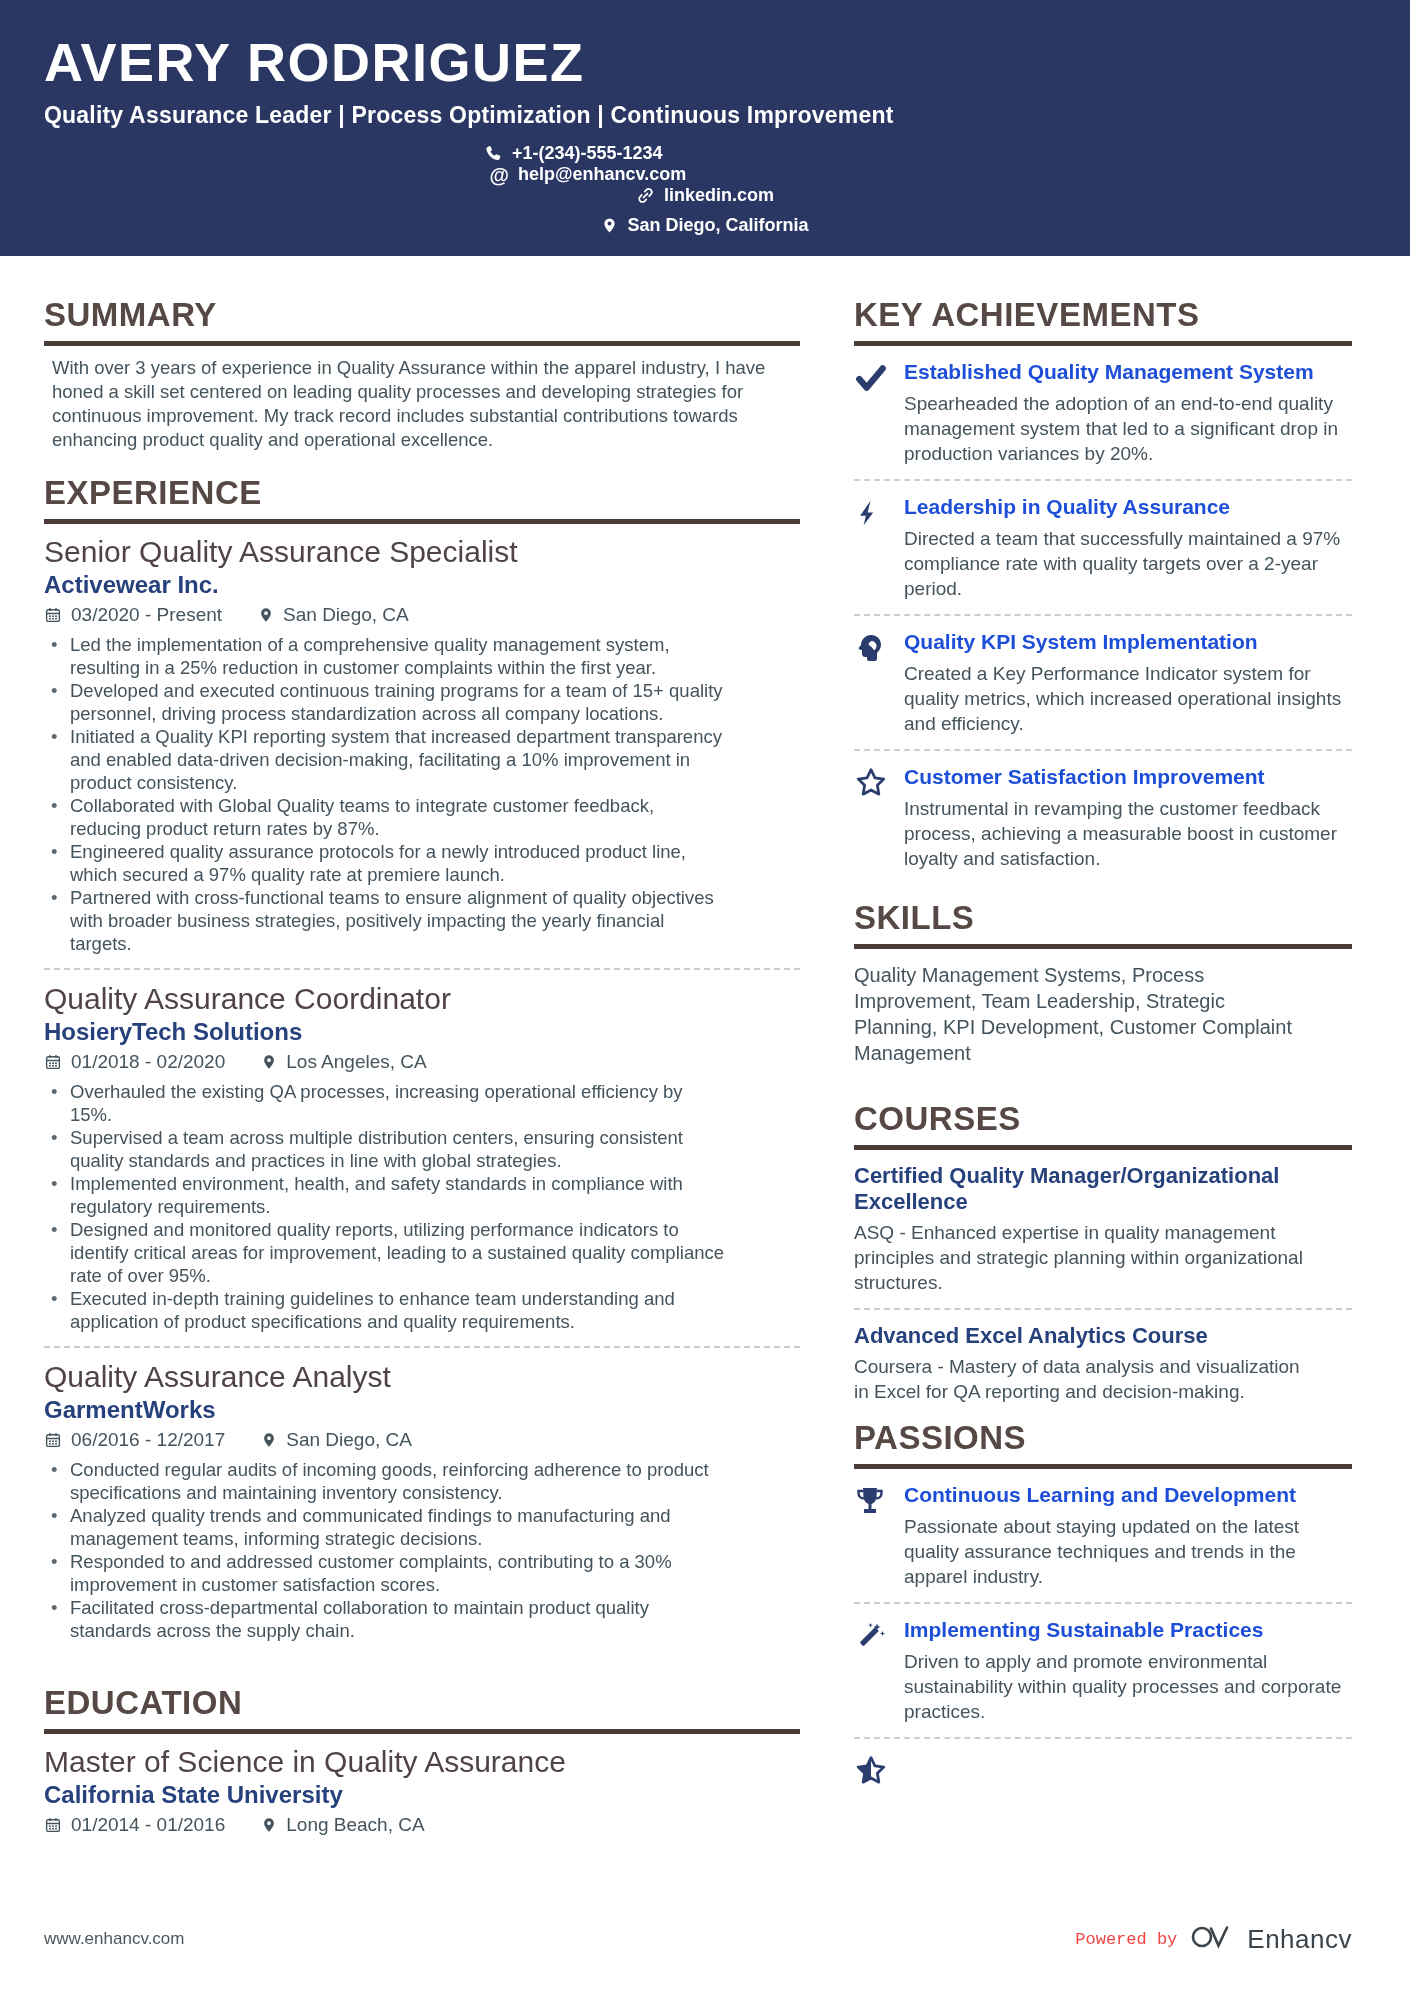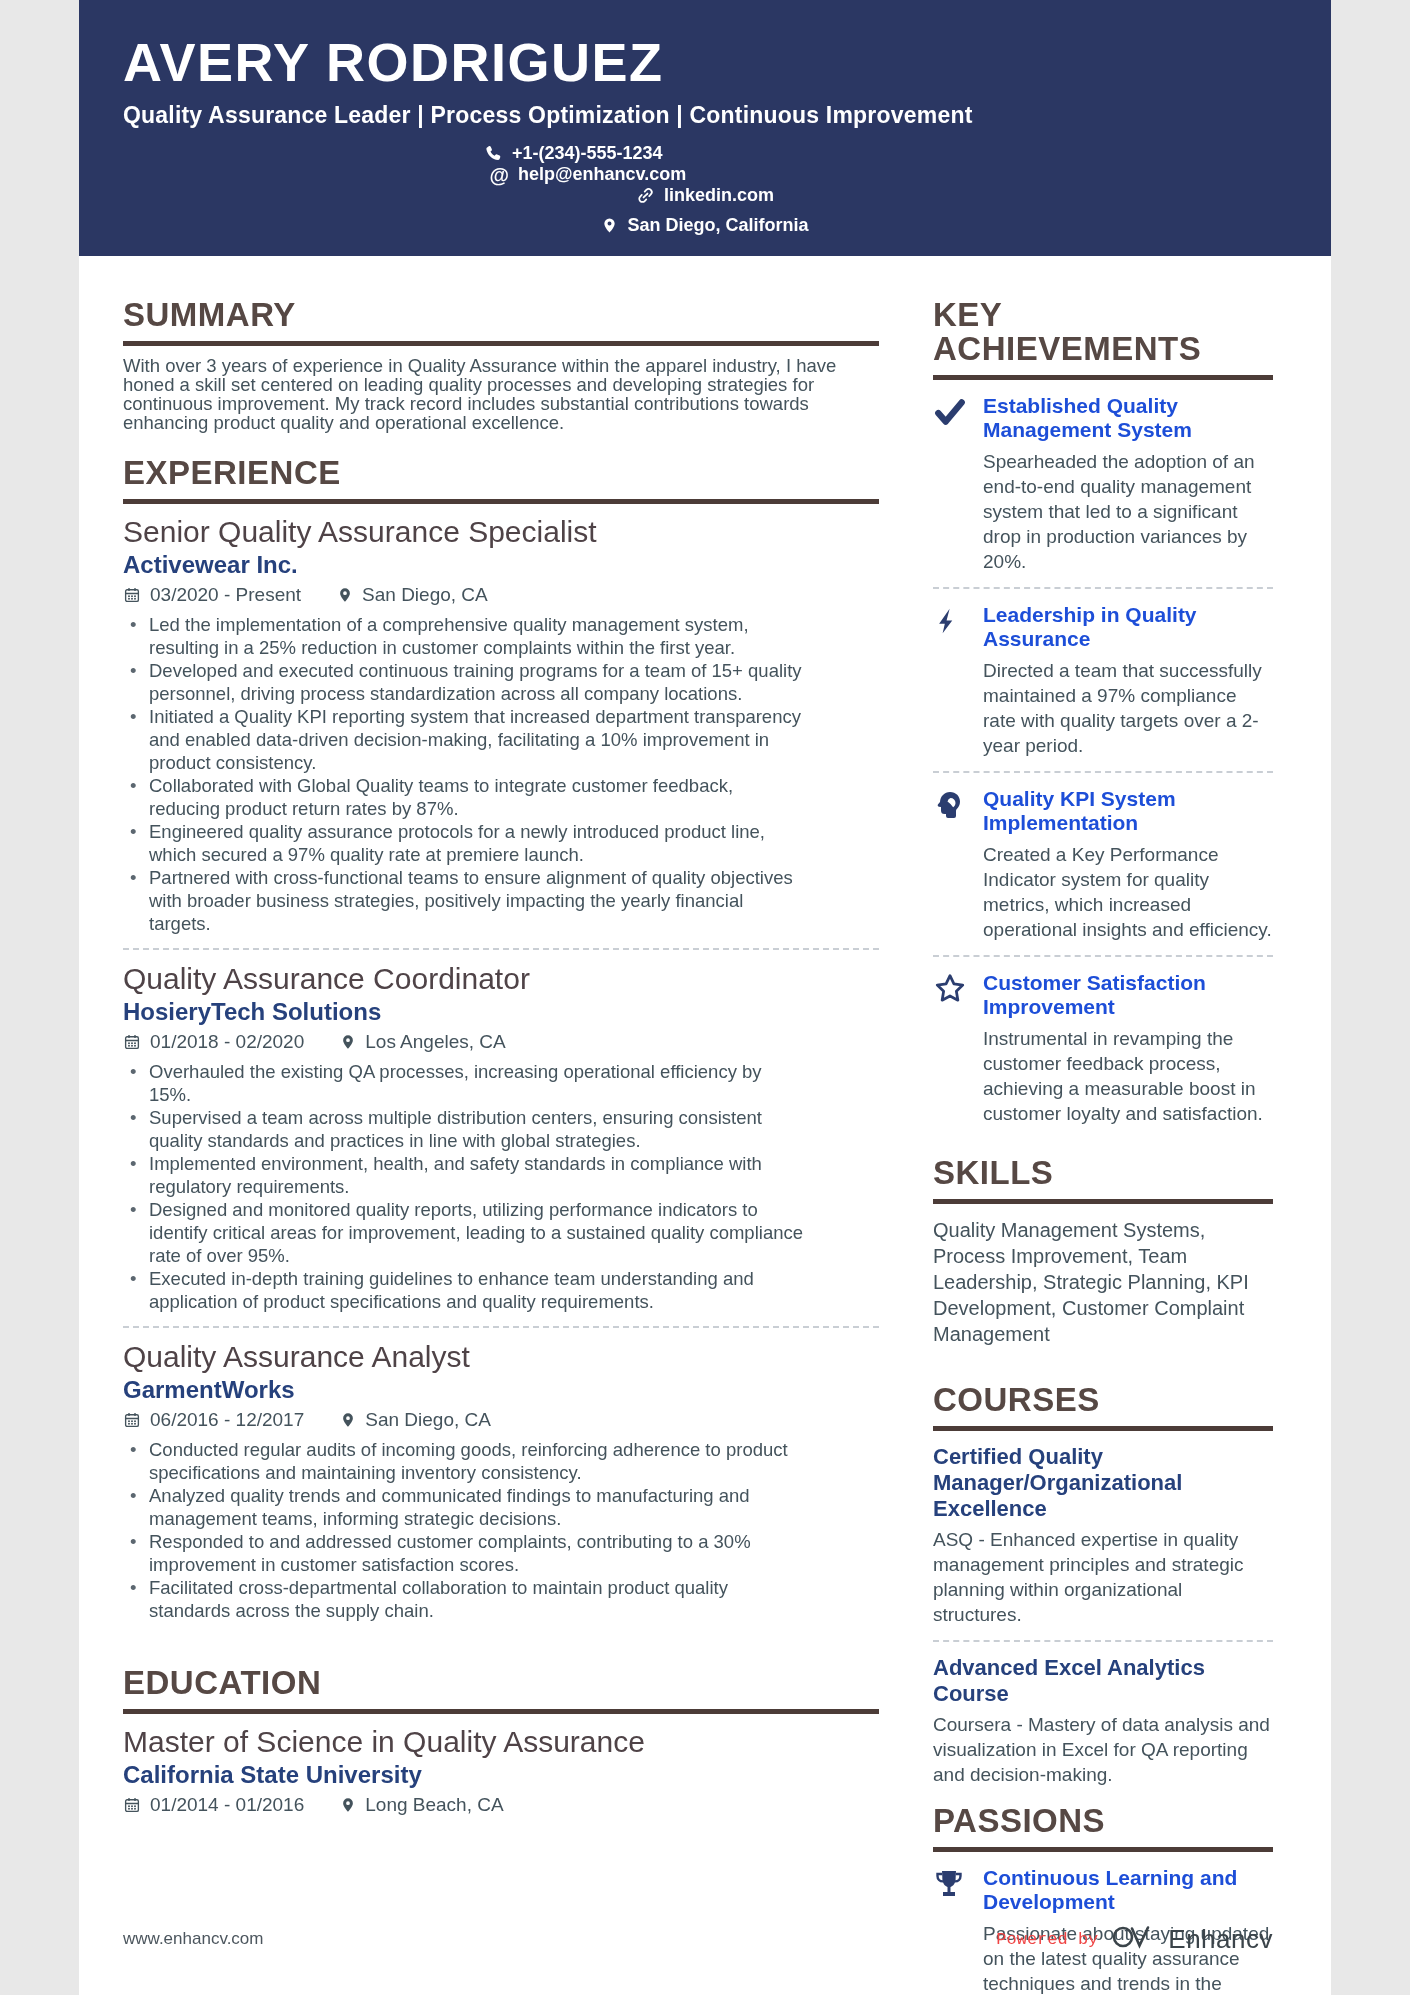--- a/index.html
+++ b/index.html
@@ -1,16 +1,16 @@
 <!DOCTYPE html>
 <html><head>
 <meta charset="utf-8">
 <style>
   html,body{margin:0;padding:0;background:#e8e8e8;}
-  .page{width:1252px;height:1995px;position:relative;margin:0 auto;background:#ffffff;
+  .page{width:1410px;height:1995px;position:relative;margin:0 auto;background:#ffffff;
         font-family:"Liberation Sans","DejaVu Sans",sans-serif;overflow:hidden;}
 
   
   .hdr{background:#2b3763;color:#fff;padding:34px 44px 20px;}
   .hdr h1{margin:0;font-size:54px;line-height:56px;font-weight:700;letter-spacing:1.5px;}
   .hdr-title{margin-top:12px;font-size:23px;font-weight:700;letter-spacing:.2px;}
   .hdr-contacts{display:flex;align-items:center;margin-top:14px;font-size:18px;font-weight:700;flex-direction:column;}
   .hdr-contacts.row2{margin-top:9px;}
   .c-item{display:flex;align-items:center;gap:9px;}
   .c-item.w1{width:442px;}
@@ -26,21 +26,21 @@
   .sec-h{font-size:33px;line-height:34px;font-weight:700;color:#564844;letter-spacing:.5px;
          border-bottom:5px solid #4c3c38;padding-bottom:9px;margin:0;}
   .sec-summary{margin-top:42px;}
   .sec-experience{margin-top:24px;}
   .sec-education{margin-top:44px;}
   .sec-achievements{margin-top:42px;}
   .sec-skills{margin-top:30px;}
   .sec-courses{margin-top:36px;}
   .sec-passions{margin-top:17px;}
 
-  .summary-text{margin:10px 0 0;max-width:725px;font-size:18.5px;line-height:19px;color:#44535c;}
+  .summary-text{margin:10px 8px 0;max-width:725px;font-size:18.5px;line-height:24px;color:#44535c;}
 
   .job{margin-top:12px;}
   .job-title{margin:0;font-size:30px;line-height:32px;font-weight:400;color:#4f4347;}
   .company{margin-top:3px;font-size:24px;line-height:27px;font-weight:700;color:#26417c;}
   .meta{display:flex;align-items:center;gap:9px;margin-top:6px;font-size:19px;color:#44535c;}
   .meta .spacer{width:18px;}
   .meta svg{display:block;}
   .bullets{list-style:none;margin:7px 0 0;padding:0;max-width:681px;}
   .bullets li{position:relative;padding-left:26px;font-size:18.5px;line-height:23px;color:#44535c;}
   .bullets li::before{content:"•";position:absolute;left:7px;top:0;color:#5c6770;}

